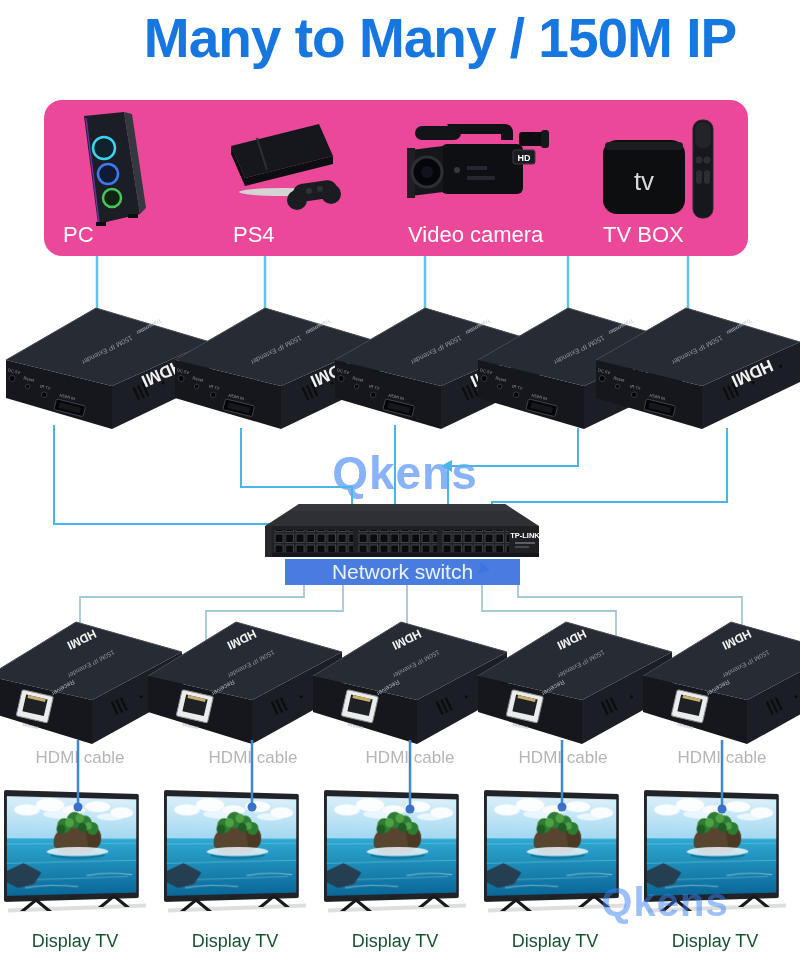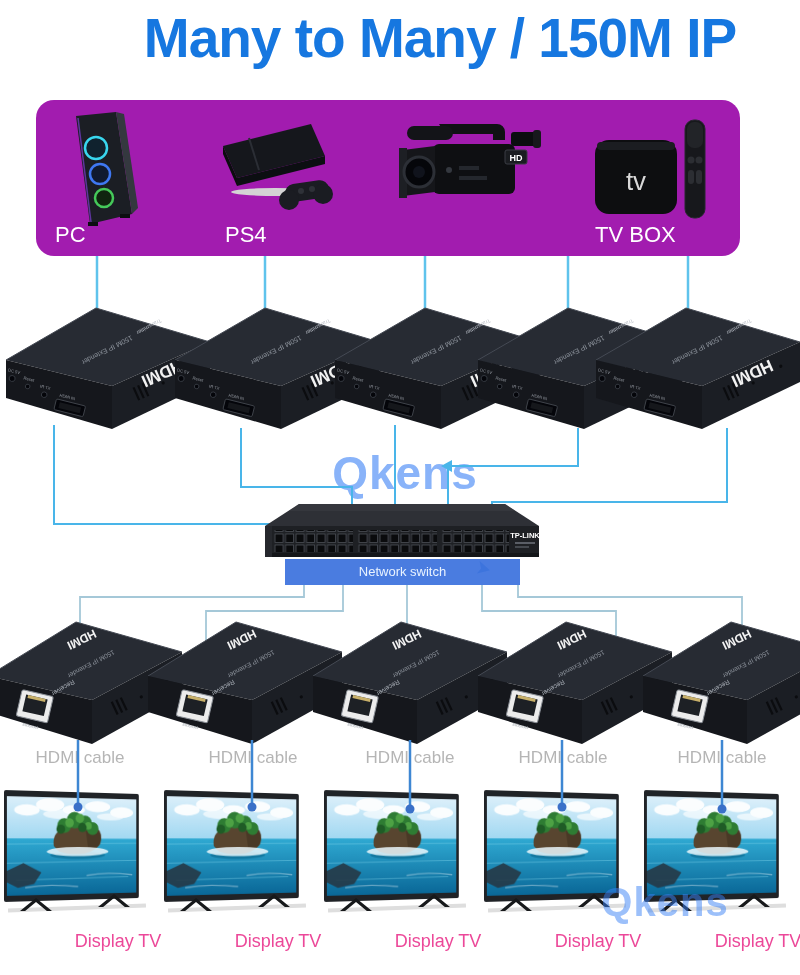--- a/index.html
+++ b/index.html
@@ -3,47 +3,47 @@
 <meta charset="utf-8">
 <style>
   html,body{margin:0;padding:0;background:#fff;}
   #stage{position:relative;width:800px;height:975px;background:#ffffff;overflow:hidden;
          font-family:"Liberation Sans",sans-serif;}
   .abs{position:absolute;}
   
   #title{left:0;top:6px;width:800px;text-align:center;font-size:55px;font-weight:bold;
          color:#1677e0;letter-spacing:-1px;white-space:nowrap;padding-left:40px;}
   
-  #src-banner{left:36px;top:100px;width:704px;height:156px;background:#a21caf;border-radius:18px;z-index:3;}
+  #src-banner{left:44px;top:100px;width:704px;height:156px;background:#ec4899;border-radius:18px;z-index:3;}
   .dev-label{position:absolute;top:122px;height:30px;color:#ffffff;font-size:22px;text-align:left;}
   
   #wires{left:0;top:0;width:800px;height:975px;z-index:2;pointer-events:none;}
   #cable-wires{left:0;top:0;width:800px;height:975px;z-index:40;pointer-events:none;}
   
   .unit{z-index:31;}
   .u2{z-index:32}.u3{z-index:33}.u4{z-index:34}.u5{z-index:35}
   
   #switch-svg{left:253px;top:500px;z-index:30;}
   #net-banner{left:285px;top:559px;width:235px;height:26px;background:#4a7ce0;z-index:36;
-              color:#e9f3ff;font-size:13px;text-align:center;line-height:26px;}
+              color:#e9f3ff;font-size:21px;text-align:center;line-height:26px;}
   #net-arrow{left:476px;top:561px;z-index:37;transform:rotate(12deg);}
   
   .cable-label{top:748px;width:120px;text-align:center;color:#b5b5b5;font-size:17px;z-index:1;}
   
   .tv{width:160px;height:170px;top:782px;z-index:20;}
   .tv-screen-wrap{position:absolute;left:4px;top:8px;width:150px;height:112px;
                   transform:perspective(520px) rotateY(15deg);transform-origin:left center;}
   .tv-bezel{position:absolute;left:0;top:0;right:0;bottom:0;background:#202327;border-radius:2px;padding:3px;box-sizing:border-box;}
   .tv-bezel svg{display:block;width:100%;height:100%;}
   .tv-shadow{position:absolute;left:8px;top:124px;width:138px;height:4px;background:#dedede;transform:rotate(-2deg);}
   .leg{position:absolute;width:32px;height:13px;background:#17191b;
        clip-path:polygon(0 100%,50% 0,100% 100%,84% 100%,50% 30%,16% 100%);}
   .leg.l{left:20px;top:116px;}
   .leg.r{left:98px;top:112px;}
-  .tv-label{position:absolute;left:0;bottom:0;width:150px;text-align:center;color:#ec4899;font-size:18px;padding-left:43px;}
+  .tv-label{position:absolute;left:0;bottom:0;width:150px;text-align:center;color:#14532d;font-size:18px;}
   
   .wm{color:#3b82f6;font-weight:bold;letter-spacing:1px;}
   #wm1{left:270px;top:446px;width:270px;text-align:center;font-size:46px;opacity:.6;z-index:1;}
   #wm2{left:545px;top:880px;width:240px;text-align:center;font-size:40px;opacity:.5;z-index:45;}
   svg text{font-family:"Liberation Sans",sans-serif;}
 </style>
 </head>
 <body>
 
 <div id="stage">
@@ -233,20 +233,21 @@
       <text x="53" y="74" text-anchor="middle" font-size="26" fill="#d8d8d8">tv</text>
       <rect x="102" y="4" width="20" height="98" rx="9" fill="#17181c" stroke="#26282e"></rect>
       <rect x="104" y="6" width="16" height="26" rx="7" fill="#222428"></rect>
       <circle cx="108" cy="44" r="3.5" fill="#2c2e33"></circle>
         <circle cx="116" cy="44" r="3.5" fill="#2c2e33"></circle>
       <rect x="105" y="54" width="6" height="14" rx="3" fill="#2c2e33"></rect>
         <rect x="113" y="54" width="6" height="14" rx="3" fill="#2c2e33"></rect>
     </svg>
     <div class="dev-label" style="left:19px;width:100px">PC</div>
     <div class="dev-label" style="left:189px;width:100px">PS4</div>
+    <div class="dev-label" style="left:364px;width:150px">Video camera</div>
     <div class="dev-label" style="left:559px;width:100px">TV BOX</div>
   </div>
 
   <svg class="abs unit" style="left:-2px;top:298px" width="220" height="132" viewBox="0 0 220 132">
       <use href="#txUnit"></use>
     </svg>
   <svg class="abs unit u2" style="left:167px;top:298px" width="220" height="132" viewBox="0 0 220 132">
       <use href="#txUnit"></use>
     </svg>
   <svg class="abs unit u3" style="left:327px;top:298px" width="220" height="132" viewBox="0 0 220 132">

